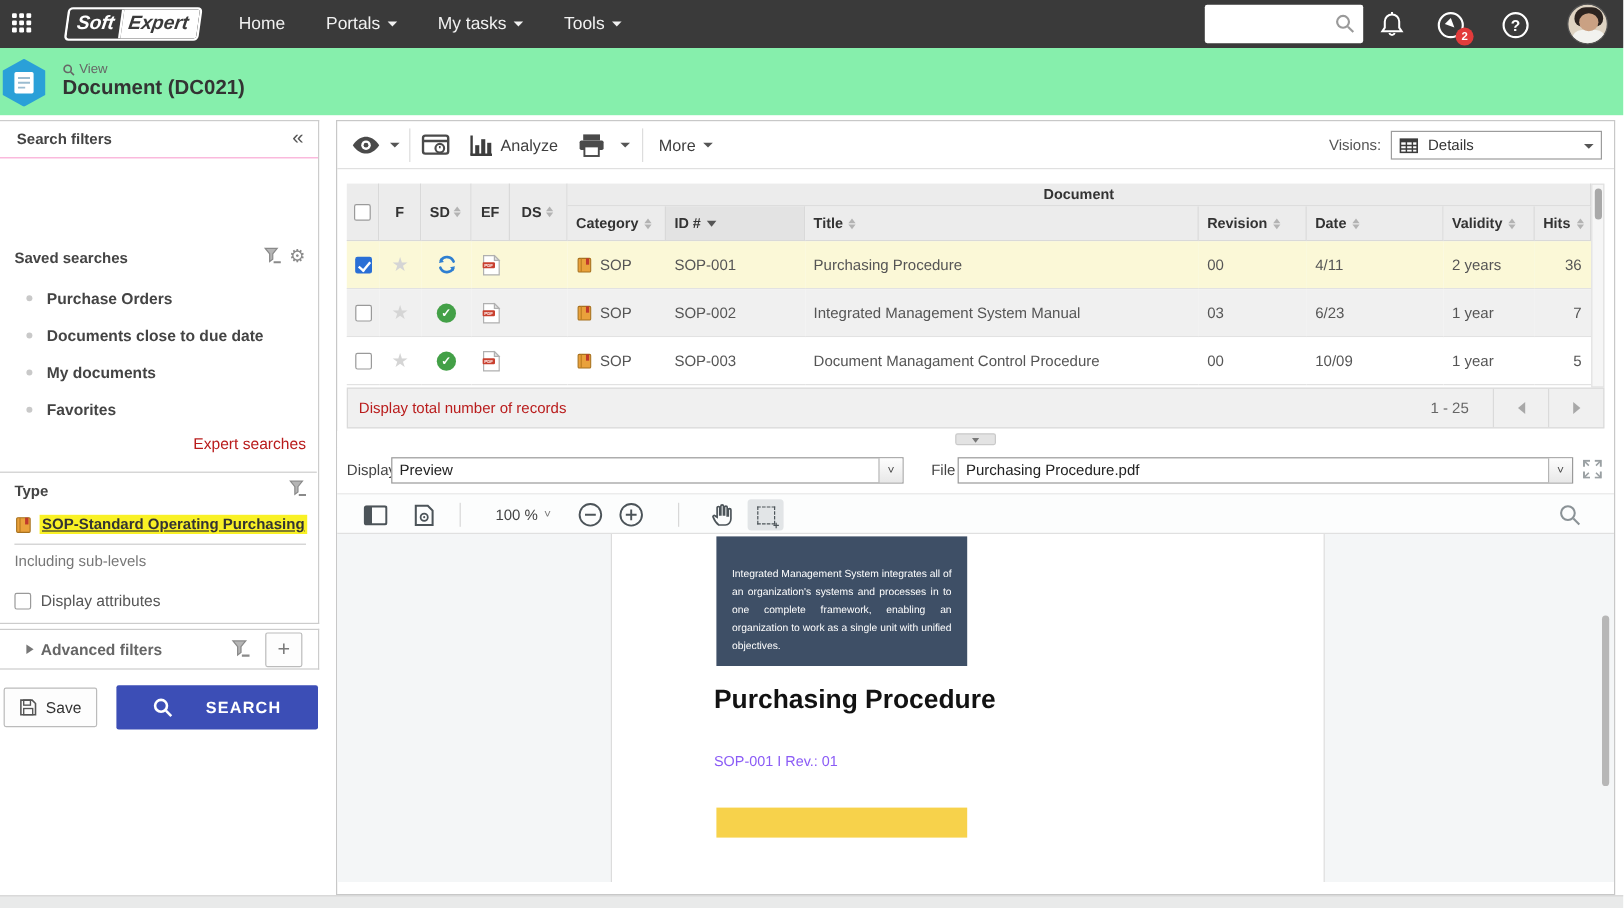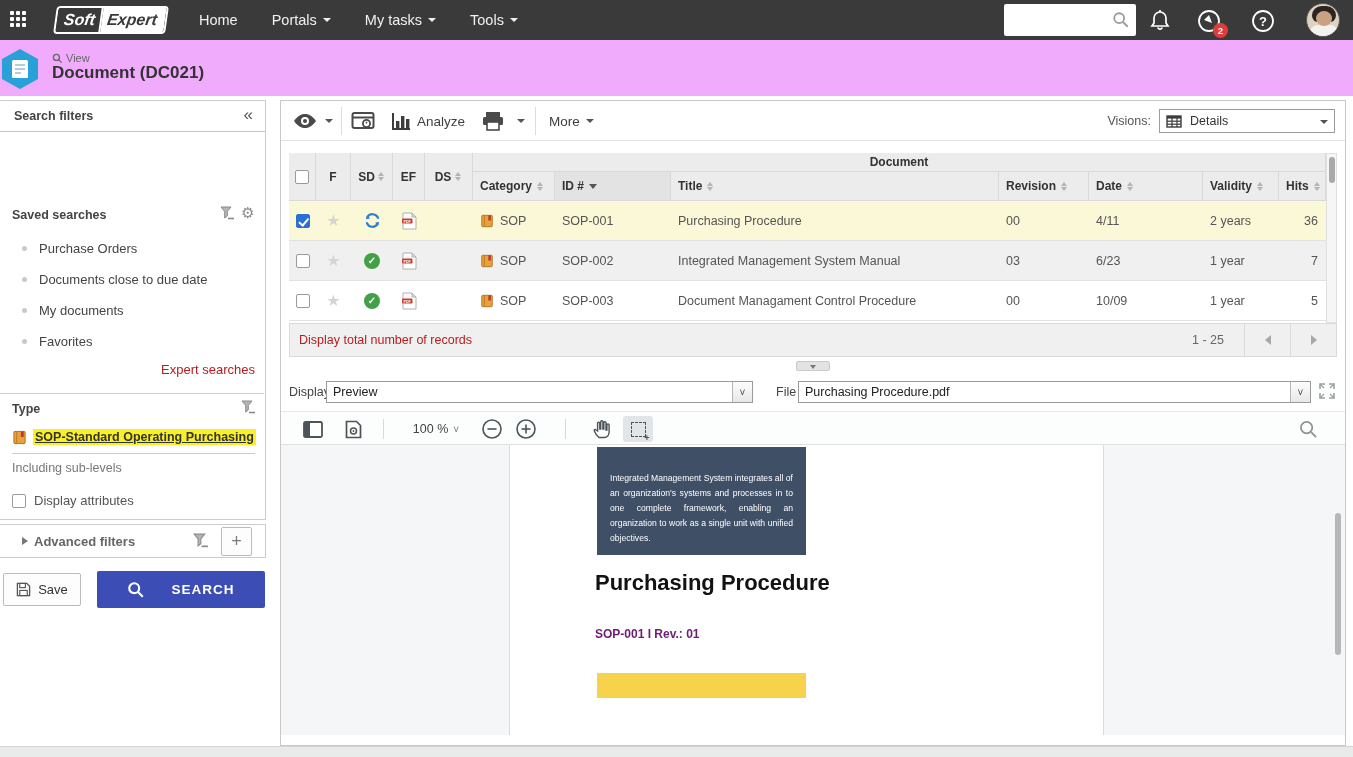--- a/index.html
+++ b/index.html
@@ -22,39 +22,39 @@
   .top-search input { position:absolute; left:6px; top:4px; width:96px; height:24px; border:none; outline:none; font-size:13px; }
   .top-search .mag { position:absolute; right:6px; top:7px; color:#9a9a9a; }
   .topicon { position:absolute; top:8px; width:26px; height:26px; color:#fff; cursor:pointer; }
   .badge { position:absolute; right:-6px; bottom:-4px; min-width:15px; height:15px; background:#e23b3b; color:#fff; border-radius:8px; font-size:9.5px; font-weight:bold; display:flex; align-items:center; justify-content:center; padding:0 3px; }
   .avatar { position:absolute; left:1306px; top:3px; width:34px; height:34px; border-radius:50%; background:#ded3c2; overflow:hidden; border:1px solid #555; }
   .avatar .hair { position:absolute; left:5px; top:2px; width:24px; height:16px; background:#2c2420; border-radius:12px 12px 8px 8px; }
   .avatar .face { position:absolute; left:9px; top:7px; width:16px; height:15px; background:#caa183; border-radius:50%; }
   .avatar .body { position:absolute; left:3px; top:21px; width:28px; height:14px; background:#f2f2ef; border-radius:8px 8px 0 0; }
 
   
-  .page-header { position:absolute; left:0; top:40px; width:1353px; height:56px; background:#f0abfc; }
+  .page-header { position:absolute; left:0; top:40px; width:1353px; height:56px; background:#86efac; }
   .hex { position:absolute; left:2px; top:9px; width:36px; height:40px; background:#2aa0d8; clip-path:polygon(50% 0,100% 25%,100% 75%,50% 100%,0 75%,0 25%); }
   .hex svg { position:absolute; left:9px; top:10px; }
   .crumb { position:absolute; left:52px; top:12px; font-size:11px; color:#666; display:flex; align-items:center; gap:3px; }
   .page-title { position:absolute; left:52px; top:23px; font-size:17px; font-weight:bold; color:#333; }
 
   
   .sidebar-box { position:absolute; left:0px; top:100px; width:266px; height:420px; background:#fff; border:1px solid #ccc; border-left:none; }
   .sb-header { position:absolute; left:0; top:0; width:100%; height:31px; border-bottom:1px solid #f9a8d4; }
   .sb-header .t { position:absolute; left:14px; top:8px; font-size:12.5px; font-weight:bold; color:#444; }
   .collapse { position:absolute; right:12px; top:4px; font-size:17px; color:#555; cursor:pointer; }
   .qs-wrap { position:absolute; left:0; top:31px; width:100%; height:64px; border-bottom:1px solid #ddd; }
   .qs { position:absolute; left:10px; top:16px; width:245px; height:33px; border:1px solid #b9b9b9; border-radius:2px; background:#fff; }
   .qs .mag { position:absolute; left:8px; top:8px; color:#8a8a8a; }
   .qs input { position:absolute; left:32px; top:5px; width:200px; height:21px; border:none; outline:none; font-size:13px; color:#444; }
   .sec-title { font-size:12.5px; font-weight:bold; color:#444; }
   .icon-btn { color:#8a8a8a; cursor:pointer; }
   .gear-glyph { font-size:15px; color:#8a8a8a; cursor:pointer; }
-  .ss-item { position:absolute; left:22px; display:flex; align-items:center; gap:12px; font-size:13px; color:#444; cursor:pointer; }
+  .ss-item { position:absolute; left:22px; display:flex; align-items:center; gap:12px; font-size:13px; color:#444; cursor:pointer;font-weight:bold; }
   .dot { width:5px; height:5px; background:#c9c9c9; border-radius:50%; flex:0 0 auto; }
   .link { color:#b91c1c; font-size:13px; cursor:pointer; }
   .hl-type { position:absolute; left:12px; top:328px; display:flex; align-items:center; gap:6px; cursor:pointer; }
   .hl-type .lbl { background:#f9f125; color:#333; font-size:12.5px; font-weight:bold; text-decoration:underline; padding:1px 2px; }
   .thin-line { position:absolute; left:12px; width:243px; border-top:1px solid #ccc; }
   .sub-note { position:absolute; left:12px; top:360px; font-size:12.5px; color:#777; }
   .cb { position:relative; width:14px; height:14px; border:1px solid #9a9a9a; border-radius:2px; background:#fff; flex:0 0 auto; }
   .cb.checked { background:#2a6fd6; border-color:#2a6fd6; }
   .cb.checked::after { content:""; position:absolute; left:4.5px; top:1.5px; width:3.5px; height:7.5px; border:solid #fff; border-width:0 2px 2px 0; transform:rotate(40deg); }
   .disp-attr { position:absolute; left:12px; top:392px; display:flex; align-items:center; gap:8px; font-size:13px; color:#555; cursor:pointer; }
@@ -117,21 +117,21 @@
   .pt-item { position:absolute; top:4px; height:26px; display:flex; align-items:center; justify-content:center; cursor:pointer; }
   .pt-sep { position:absolute; top:7px; height:20px; border-left:1px solid #d8d8d8; }
   .pt-zoom { font-size:12.5px; color:#444; gap:5px; }
   .pt-active { background:#e2e5e7; border-radius:3px; width:30px; }
   .marquee { width:15px; height:15px; border:1.6px dashed #4c5459; position:relative; }
   .marquee::after { content:"+"; position:absolute; right:-5px; bottom:-7px; font-size:9px; background:transparent; color:#4c5459; font-weight:bold; }
   .pdf-canvas { position:absolute; left:0; top:344px; width:1064px; height:290px; background:#f4f6f7; overflow:hidden; }
   .pdf-page { position:absolute; left:228px; top:0; width:595px; height:290px; background:#fff; border-left:1px solid #dcdcdc; border-right:1px solid #dcdcdc; }
   .pdf-bluebox { position:absolute; left:316px; top:2px; width:209px; height:108px; background:#3e4f66; color:#fff; font-size:8.6px; line-height:1.75; text-align:justify; padding:24px 13px 0 13px; }
   .pdf-title { position:absolute; left:314px; top:125px; font-size:22px; font-weight:bold; color:#121212; }
-  .pdf-sub { position:absolute; left:314px; top:182px; font-size:12px; font-weight:bold; color:#701a75; }
+  .pdf-sub { position:absolute; left:314px; top:182px; font-size:12px; font-weight:normal; color:#8b5cf6; }
   .pdf-ybar { position:absolute; left:316px; top:228px; width:209px; height:25px; background:#f7d24b; }
   .pdf-scroll { position:absolute; right:3px; top:0; width:8px; height:290px; }
   .pdf-thumb { position:absolute; left:1px; top:68px; width:6px; height:142px; background:#b7b7b7; border-radius:3px; }
   .page-strip { position:absolute; left:0; top:746px; width:1353px; height:11px; background:#e9eaea; border-top:1px solid #d4d4d4; }
 
   svg { display:block; }
 </style>
 </head>
 <body>
 

